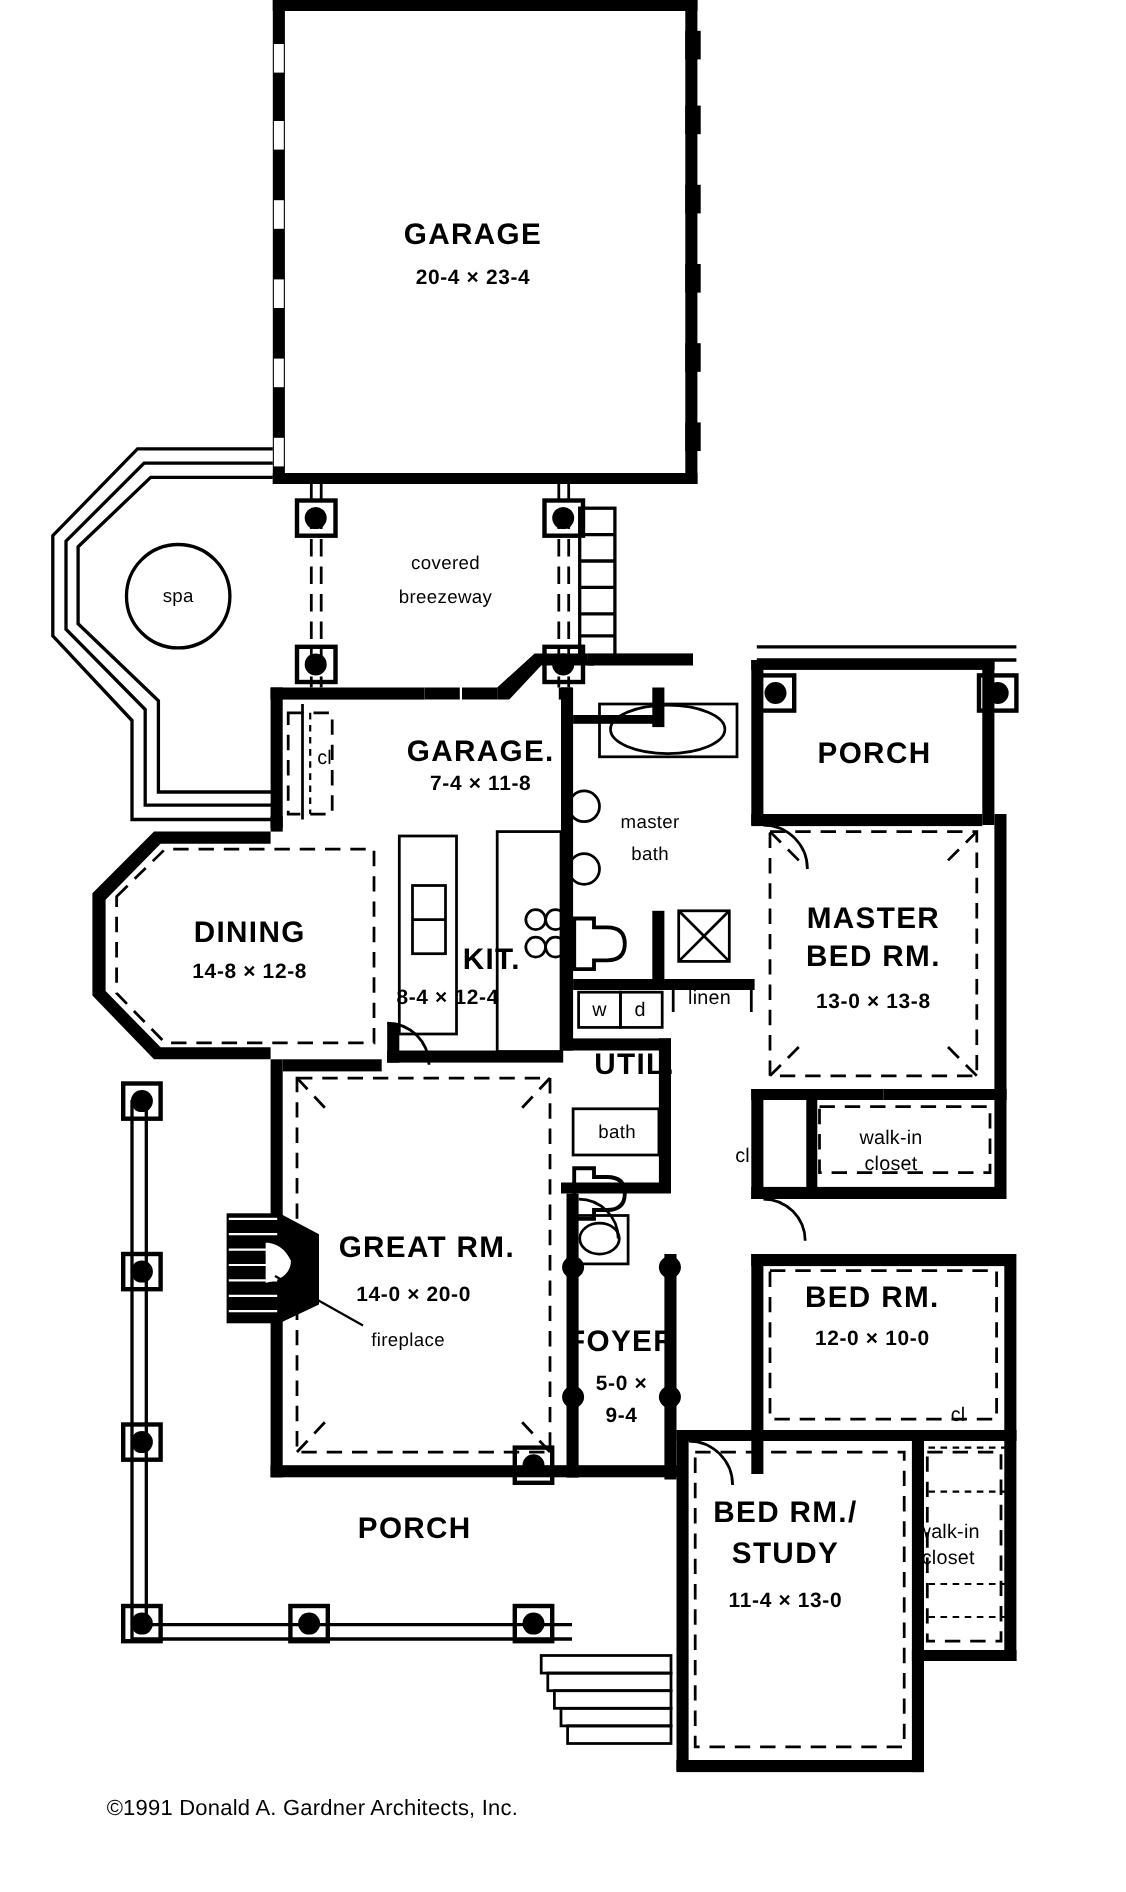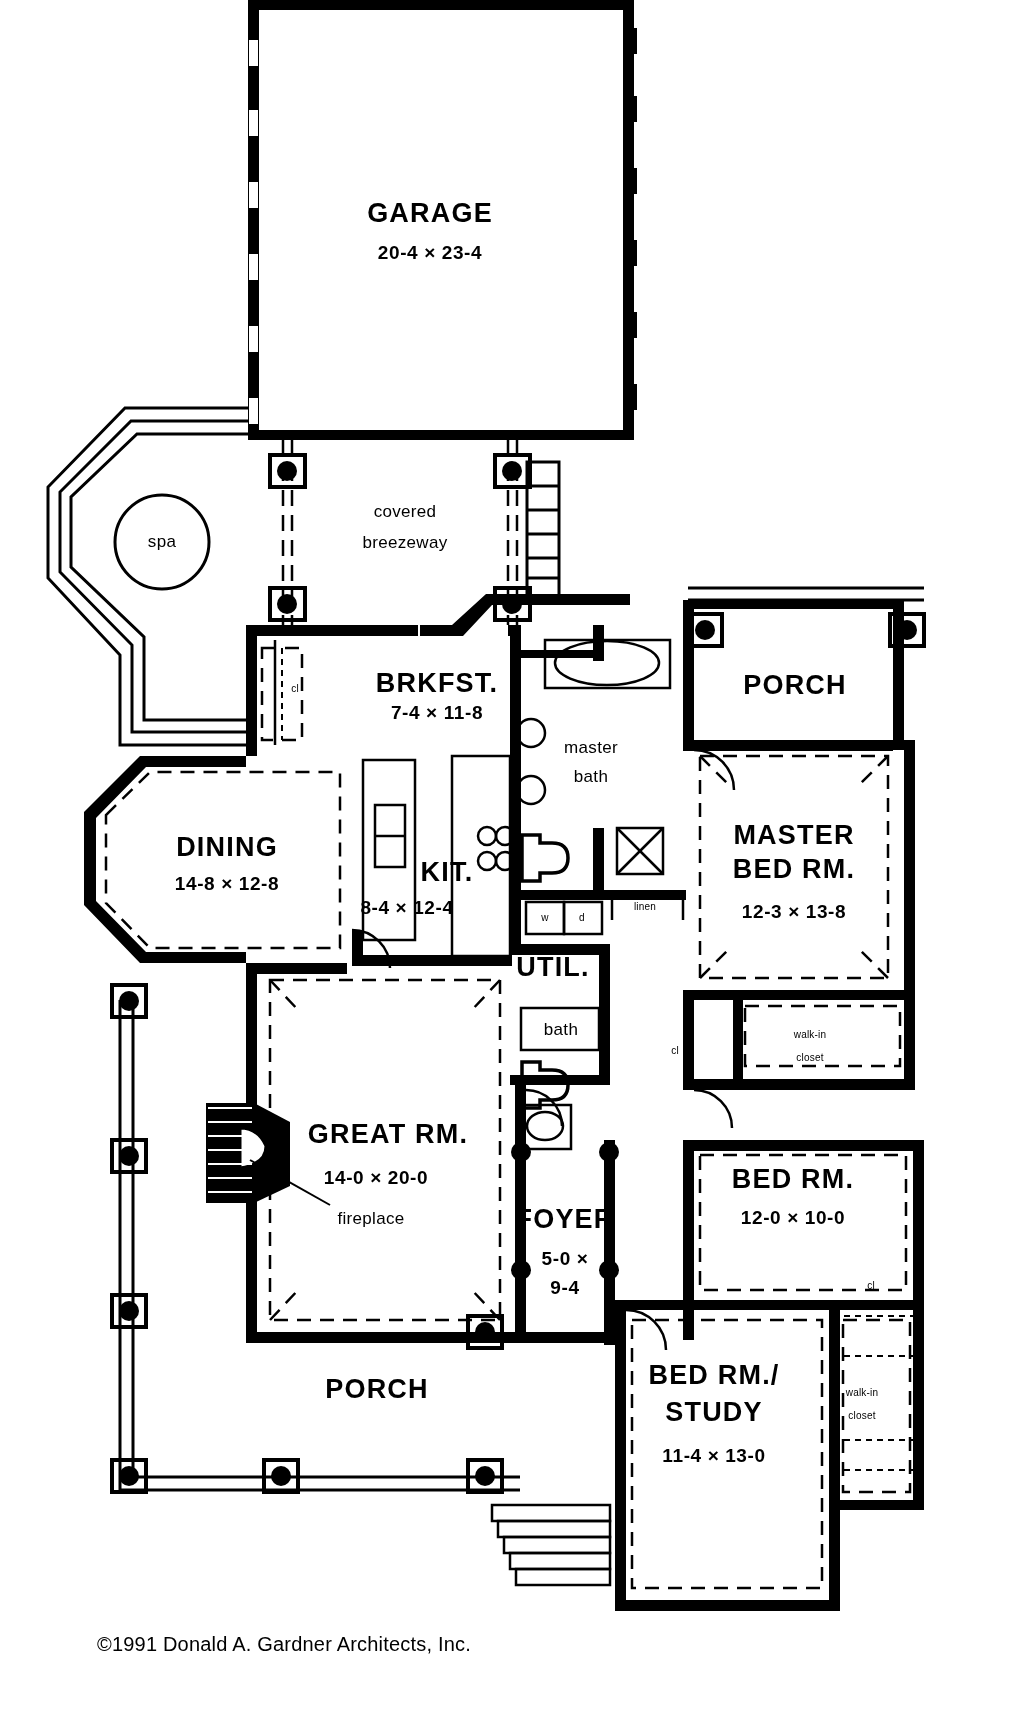--- a/index.html
+++ b/index.html
@@ -2,24 +2,24 @@
 <html><head>
 <meta charset="utf-8">
 <style>
   html,body{margin:0;padding:0;background:#ffffff;}
   body{width:1024px;height:1720px;position:relative;overflow:hidden;
        font-family:"Liberation Sans", sans-serif;color:#000;}
   #plan{position:absolute;left:0;top:0;width:1024px;height:1720px;}
   .lbl{position:absolute;text-align:center;white-space:nowrap;
        transform:translate(-50%,-50%);line-height:1.18;}
   .rm      {font-size:27px;font-weight:700;letter-spacing:1.2px;}
-  .rm2     {font-size:27px;font-weight:700;letter-spacing:1.2px;}
+  .rm2     {font-size:27px;font-weight:700;letter-spacing:1.2px;margin-left:24px;}
   .dim     {font-size:19px;font-weight:700;letter-spacing:0.6px;}
   .sm      {font-size:17px;font-weight:400;letter-spacing:0.3px;text-align:center;}
-  .xs      {font-size:10px;font-weight:400;letter-spacing:0.2px;}
+  .xs      {font-size:18px;font-weight:400;letter-spacing:0.2px;}
   .cpy     {font-size:20px;font-weight:400;letter-spacing:0.2px;text-align:center;}
 </style>
 </head>
 <body>
 
 <svg id="plan" viewBox="0 0 1024 1720" xmlns="http://www.w3.org/2000/svg">
 
   <g fill="#000">
 
     <rect x="248" y="0" width="386" height="10"></rect>
@@ -302,36 +302,36 @@
 </svg>
 
 <div class="lbl rm" style="left:430px;top:214px">GARAGE</div>
 <div class="lbl dim" style="left:430px;top:253px">20-4 × 23-4</div>
 
 <div class="lbl sm" style="left:405px;top:512px">covered</div>
 <div class="lbl sm" style="left:405px;top:543px">breezeway</div>
 
 <div class="lbl sm" style="left:162px;top:542px">spa</div>
 
-<div class="lbl rm" style="left:437px;top:684px">BRKFST.</div>
+<div class="lbl rm" style="left:437px;top:684px">GARAGE.</div>
 <div class="lbl dim" style="left:437px;top:713px">7-4 × 11-8</div>
 
 <div class="lbl xs" style="left:295px;top:689px">cl</div>
 
 <div class="lbl rm" style="left:795px;top:686px">PORCH</div>
 
 <div class="lbl sm" style="left:591px;top:748px">master</div>
 <div class="lbl sm" style="left:591px;top:777px">bath</div>
 
 <div class="lbl rm" style="left:227px;top:848px">DINING</div>
 <div class="lbl dim" style="left:227px;top:884px">14-8 × 12-8</div>
 
 <div class="lbl rm" style="left:794px;top:836px">MASTER</div>
 <div class="lbl rm" style="left:794px;top:870px">BED RM.</div>
-<div class="lbl dim" style="left:794px;top:912px">12-3 × 13-8</div>
+<div class="lbl dim" style="left:794px;top:912px">13-0 × 13-8</div>
 
 <div class="lbl rm" style="left:447px;top:873px">KIT.</div>
 <div class="lbl dim" style="left:407px;top:908px">8-4 × 12-4</div>
 
 <div class="lbl xs" style="left:545px;top:918px">w</div>
 <div class="lbl xs" style="left:582px;top:918px">d</div>
 <div class="lbl xs" style="left:645px;top:907px">linen</div>
 
 <div class="lbl rm2" style="left:553px;top:968px">UTIL.</div>
 <div class="lbl sm" style="left:561px;top:1030px">bath</div>

